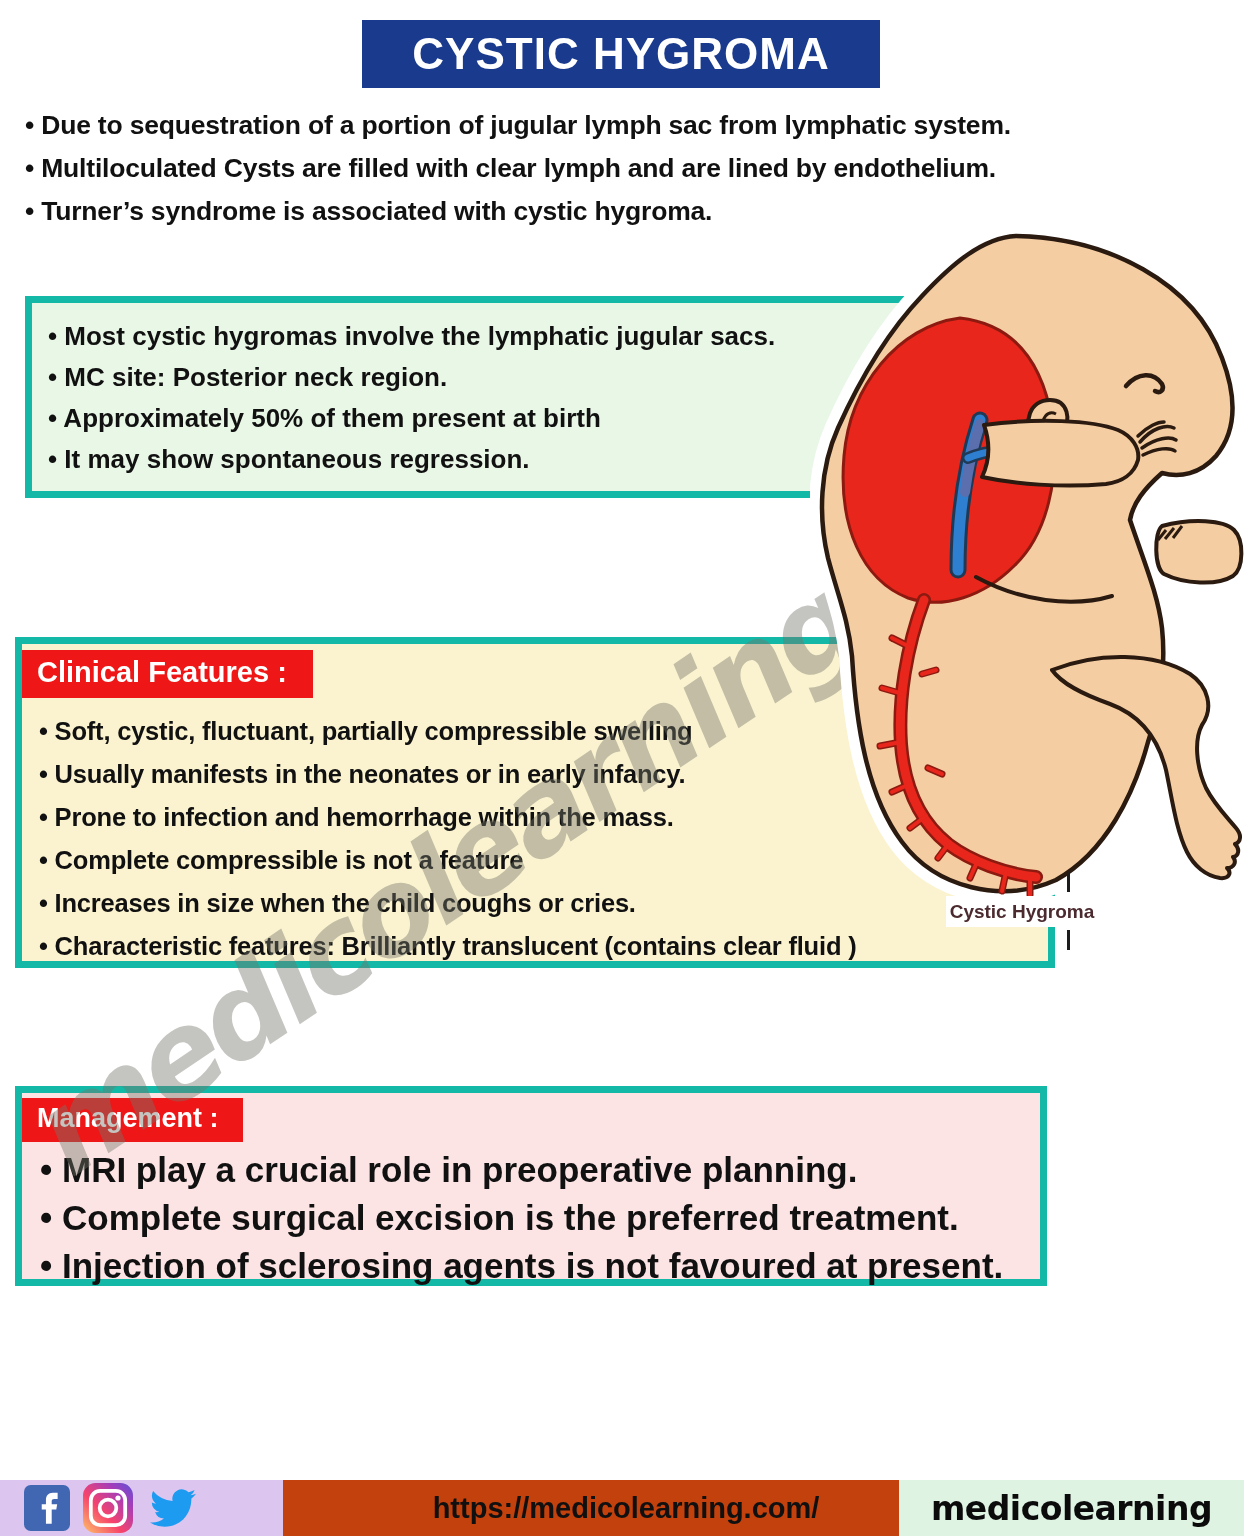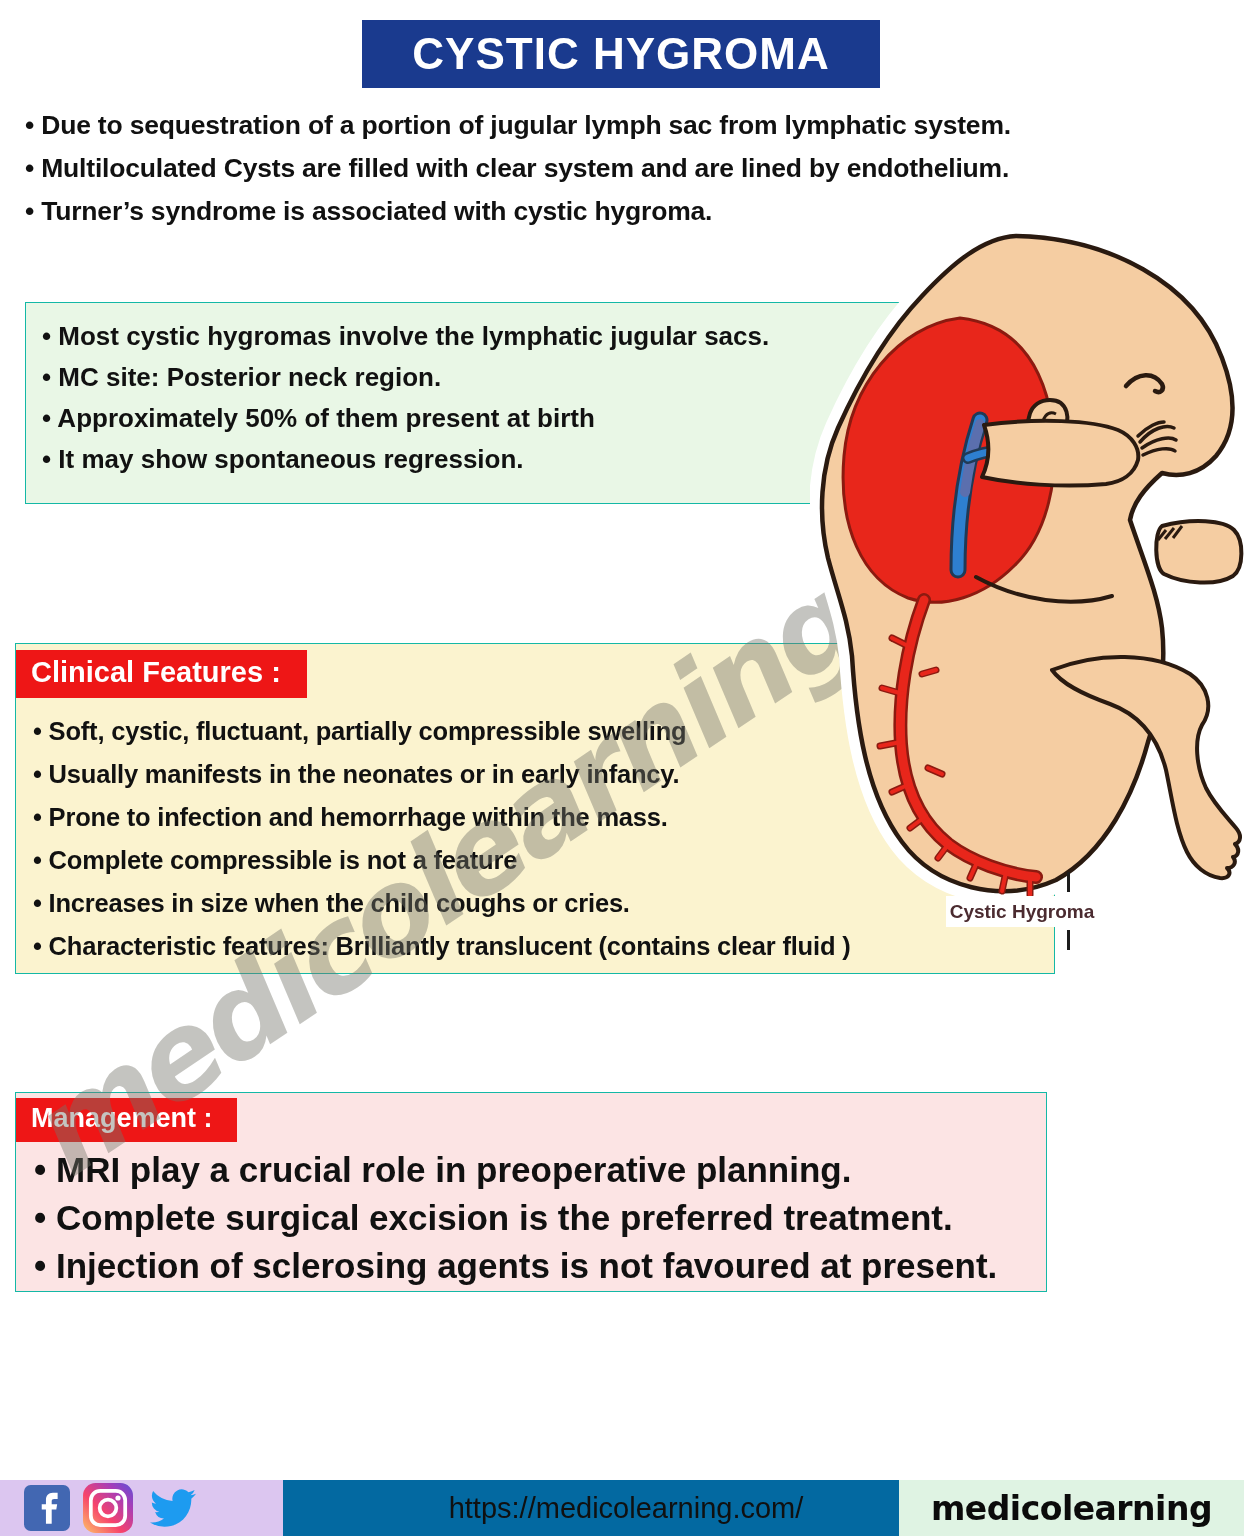--- a/index.html
+++ b/index.html
@@ -6,21 +6,21 @@
   #page{position:relative;width:1244px;height:1536px;background:#ffffff;overflow:hidden;
         font-family:"Liberation Sans",sans-serif;color:#111;}
   
   .title-bar{position:absolute;left:362px;top:20px;width:518px;height:68px;background:#1a3a8e;
              display:flex;align-items:center;justify-content:center;color:#fff;
              font-size:44px;font-weight:bold;letter-spacing:1px;}
   
   .intro{position:absolute;left:25px;top:104px;width:1190px;}
   .intro div{font-size:26.5px;font-weight:bold;line-height:43px;white-space:nowrap;letter-spacing:-0.2px;}
   
-  .box{position:absolute;border:1px solid #14b8a6;box-sizing:border-box;margin-top:6px;}
+  .box{position:absolute;border:7px solid #14b8a6;box-sizing:border-box;}
   .overview{left:25px;top:296px;width:883px;height:202px;background:#e9f7e6;}
   .overview .bl{padding:13px 0 0 16px;}
   .overview .bl div{font-size:26px;font-weight:bold;line-height:41px;white-space:nowrap;}
   .clinical{left:15px;top:637px;width:1040px;height:331px;background:#fbf3cf;}
   .mgmt{left:15px;top:1086px;width:1032px;height:200px;background:#fce4e4;}
   .tab{position:absolute;left:0;background:#ee1616;color:#fff;font-weight:bold;}
   .clinical .tab{top:6px;font-size:29px;padding:6px 26px 9px 15px;}
   .mgmt .tab{top:5px;font-size:27px;padding:5px 24px 8px 15px;}
   .clinical .bl{padding:66px 0 0 17px;}
   .clinical .bl div{font-size:25.5px;font-weight:bold;line-height:43px;white-space:nowrap;letter-spacing:-0.2px;}
@@ -35,36 +35,36 @@
   
   .fetus{position:absolute;left:810px;top:228px;width:434px;height:710px;z-index:6;}
   .fig-caption{position:absolute;left:946px;top:896px;width:152px;height:31px;background:#fff;
                display:flex;align-items:center;justify-content:center;z-index:7;
                font-size:19px;font-weight:bold;color:#4b2b30;}
   .tick{position:absolute;width:3px;height:20px;background:#1c1c1c;z-index:7;}
   .tick.t1{left:1067px;top:872px;} .tick.t2{left:1067px;top:930px;}
   
   .footer{position:absolute;left:0;top:1480px;width:1244px;height:56px;display:flex;z-index:8;}
   .f-social{width:283px;background:#dcc6f0;display:flex;align-items:center;gap:13px;padding-left:24px;box-sizing:border-box;}
-  .f-url{width:616px;background:#0369a1;display:flex;align-items:center;justify-content:center;
-         padding-left:70px;box-sizing:border-box;font-size:29px;font-weight:normal;color:#101010;}
+  .f-url{width:616px;background:#c2410c;display:flex;align-items:center;justify-content:center;
+         padding-left:70px;box-sizing:border-box;font-size:29px;font-weight:bold;color:#101010;}
   .f-brand{flex:1;background:#dff3e3;display:flex;align-items:center;justify-content:center;
            font-family:"DejaVu Sans",sans-serif;font-size:33px;font-weight:bold;letter-spacing:-0.5px;color:#0b0b0b;}
   .icon{display:block;}
 </style>
 </head>
 <body>
 
 <div id="page">
 
   <div class="title-bar">CYSTIC HYGROMA</div>
 
   <div class="intro">
     <div>• Due to sequestration of a portion of jugular lymph sac from lymphatic system.</div>
-    <div>• Multiloculated  Cysts are filled with clear system and are lined by endothelium.</div>
+    <div>• Multiloculated  Cysts are filled with clear lymph and are lined by endothelium.</div>
     <div>• Turner’s syndrome is associated with cystic hygroma.</div>
   </div>
 
   <div class="box overview">
     <div class="bl">
       <div>• Most cystic hygromas involve the lymphatic jugular sacs.</div>
       <div>• MC site: Posterior neck region.</div>
       <div>• Approximately 50% of them present at birth</div>
       <div>• It may show spontaneous regression.</div>
     </div>

